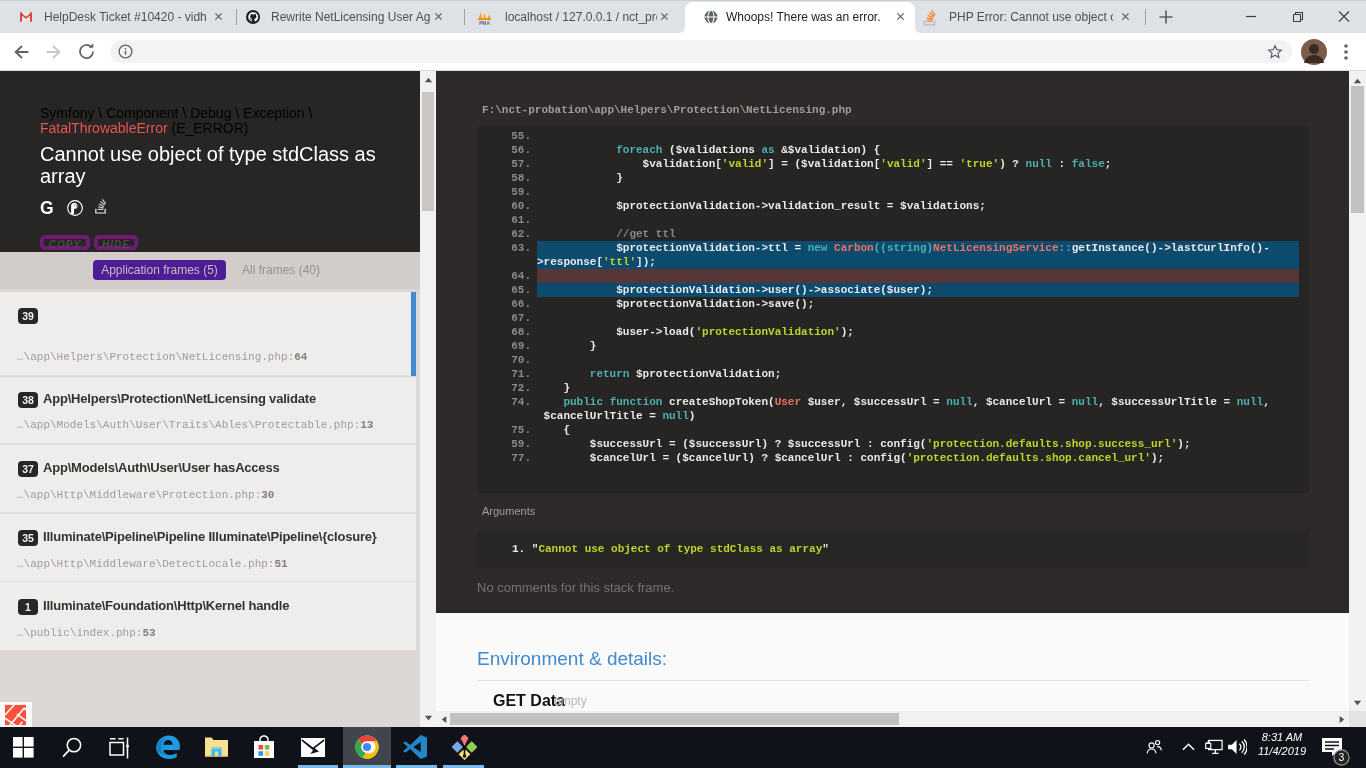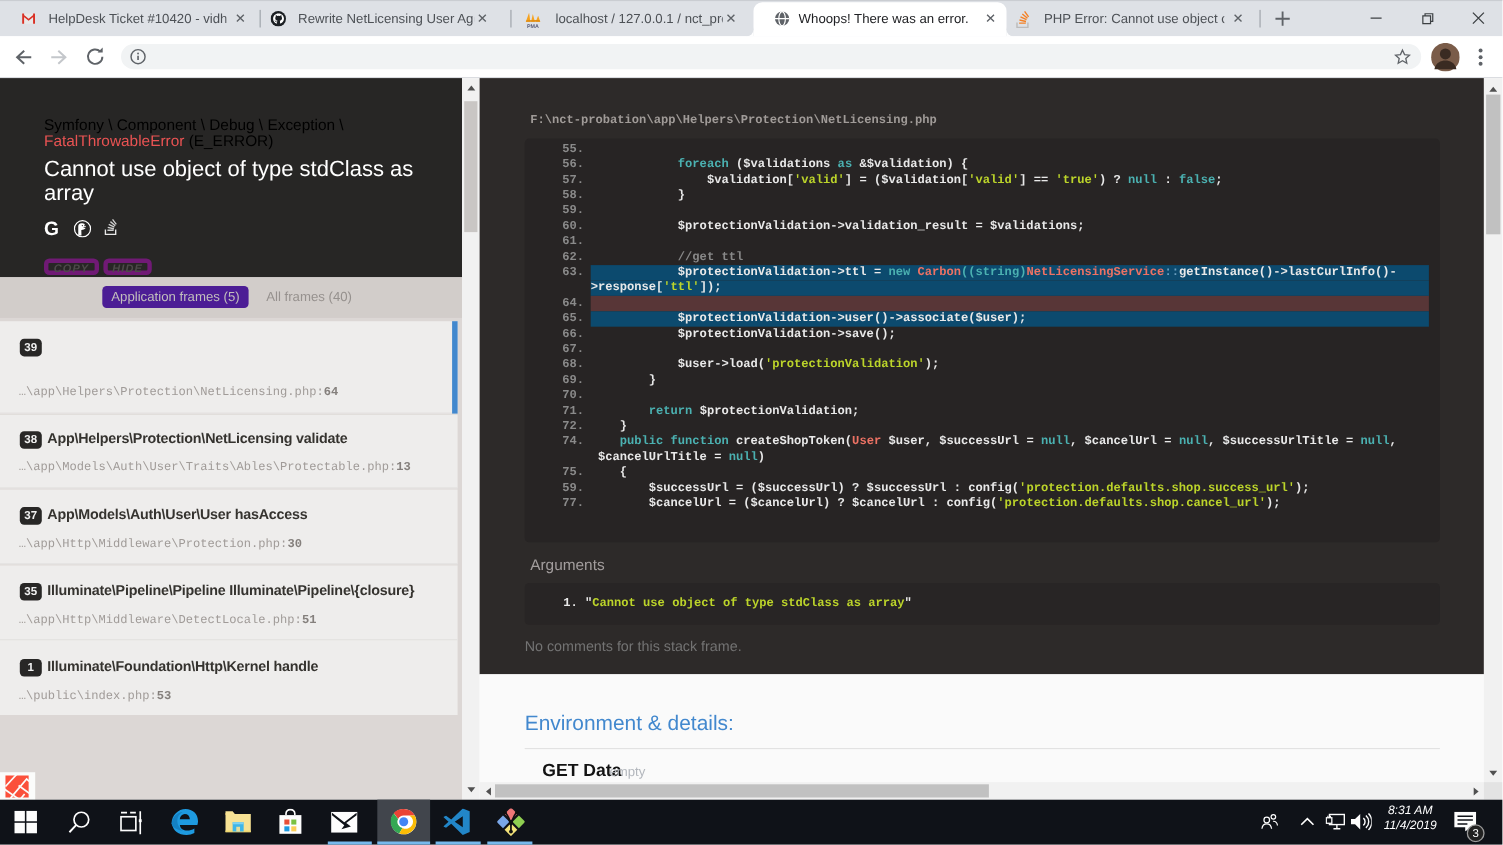--- a/index.html
+++ b/index.html
@@ -44,21 +44,21 @@
 .cr { display:flex; height:14px; font-family:"Liberation Mono", monospace; font-size:11px; font-weight:bold; line-height:14px; white-space:pre; }
 .cr .ln { width:54px; text-align:right; color:#8a8a8a; flex:none; }
 .cr .ct { margin-left:6px; width:762px; color:#e9e9e9; flex:none; }
 .hA { background:#0c4a6e; }
 .hB { background:#583637; }
 .kw { color:#4bb1b1; }
 .st { color:#bcd42a; }
 .cm { color:#888888; }
 .ty { color:#ed7264; }
 .dc { color:#6b9fc0; }
-#argslabel { left:482px; top:505px; font-size:14px; color:#a29d9d; }
+#argslabel { left:482px; top:505px; font-size:11px; color:#a29d9d; }
 #argsbox { left:477px; top:530px; width:832px; height:38px; background:#282525; border-radius:4px; font-family:"Liberation Mono", monospace; font-size:11px; font-weight:bold; line-height:38px; color:#e9e9e9; }
 #nocomments { left:477px; top:580px; font-size:13px; color:#737373; }
 
 #details { left:436px; top:613px; width:913px; height:114px; background:#fafafa; }
 #envhead { left:477px; top:648px; font-size:19px; color:#4288ce; }
 #envhr { left:477px; top:680px; width:832px; height:1px; background:#e2e2e2; }
 #getdata { left:477px; top:692px; font-size:16px; font-weight:bold; color:#131313;margin-left:16px; }
 #getempty { left:554px; top:694px; font-size:12px; color:#b2b6bc; }
 
 #hscroll { left:436px; top:711px; width:913px; height:16px; background:#f1f1f1; }

